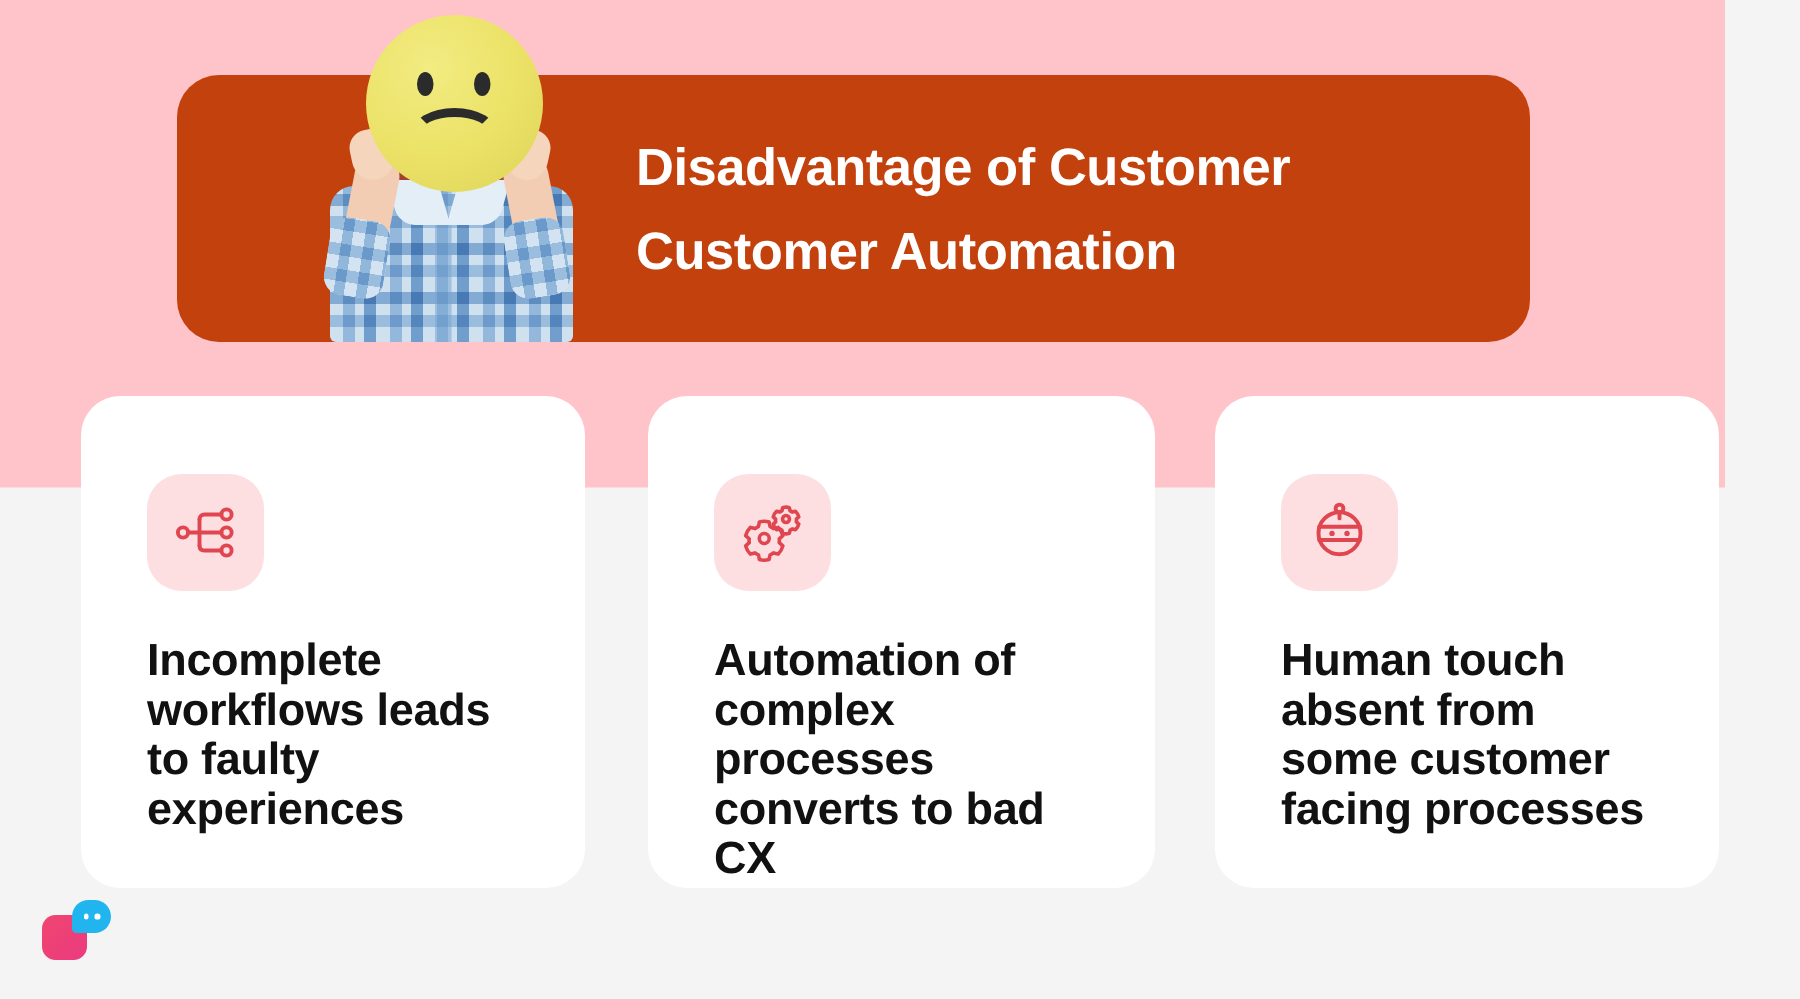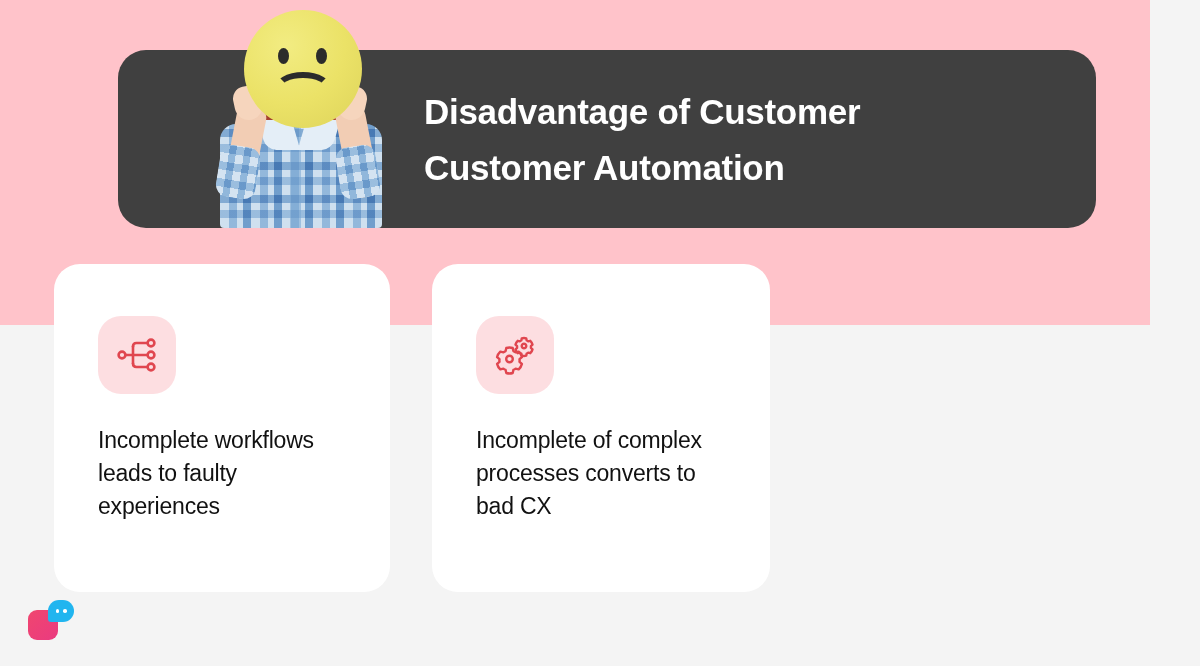--- a/index.html
+++ b/index.html
@@ -26,22 +26,22 @@
     position: absolute;
     left: 1150px; top: 0;
     width: 50px; height: 325px;
     background: #f4f4f4;
   }
 
   
   .banner {
     position: absolute;
     left: 118px; top: 50px;
-    width: 978px; height: 178px;
-    background: #404040;
+    width: 902px; height: 178px;
+    background: #c2410c;
     border-radius: 28px;
   }
   .banner-title {
     position: absolute;
     left: 306px; top: 34px;
     width: 620px;
     color: #ffffff;
     font-size: 35px;
     font-weight: bold;
     line-height: 56px;
@@ -187,22 +187,22 @@
     align-items: center;
     justify-content: center;
   }
   .icon-tile svg { display: block; }
 
   .card-text {
     position: absolute;
     left: 44px; top: 160px;
     width: 252px;
     color: #111111;
-    font-size: 23px;
-    font-weight: normal;
+    font-size: 30px;
+    font-weight: bold;
     line-height: 33px;
     letter-spacing: -0.2px;
   }
 
   
   .logo {
     position: absolute;
     left: 28px; top: 600px;
     width: 46px; height: 40px;
   }
@@ -291,23 +291,39 @@
             <path d="M-3.2,-11 a11,11 0 0 1 6.4,0 l0.7,3.1 a8.2,8.2 0 0 1 2.2,1.3 l3.1,-0.8 a11,11 0 0 1 3.2,5.5 l-2.4,2.1 a8.2,8.2 0 0 1 0,2.6 l2.4,2.1 a11,11 0 0 1 -3.2,5.5 l-3.1,-0.8 a8.2,8.2 0 0 1 -2.2,1.3 l-0.7,3.1 a11,11 0 0 1 -6.4,0 l-0.7,-3.1 a8.2,8.2 0 0 1 -2.2,-1.3 l-3.1,0.8 a11,11 0 0 1 -3.2,-5.5 l2.4,-2.1 a8.2,8.2 0 0 1 0,-2.6 l-2.4,-2.1 a11,11 0 0 1 3.2,-5.5 l3.1,0.8 a8.2,8.2 0 0 1 2.2,-1.3 z"></path>
             <circle cx="0" cy="0" r="3.3"></circle>
           </g>
           <g transform="translate(30,12)">
             <path d="M-2.2,-7.6 a7.6,7.6 0 0 1 4.4,0 l0.5,2.1 a5.7,5.7 0 0 1 1.5,0.9 l2.1,-0.6 a7.6,7.6 0 0 1 2.2,3.8 l-1.6,1.5 a5.7,5.7 0 0 1 0,1.8 l1.6,1.5 a7.6,7.6 0 0 1 -2.2,3.8 l-2.1,-0.6 a5.7,5.7 0 0 1 -1.5,0.9 l-0.5,2.1 a7.6,7.6 0 0 1 -4.4,0 l-0.5,-2.1 a5.7,5.7 0 0 1 -1.5,-0.9 l-2.1,0.6 a7.6,7.6 0 0 1 -2.2,-3.8 l1.6,-1.5 a5.7,5.7 0 0 1 0,-1.8 l-1.6,-1.5 a7.6,7.6 0 0 1 2.2,-3.8 l2.1,0.6 a5.7,5.7 0 0 1 1.5,-0.9 z"></path>
             <circle cx="0" cy="0" r="2.3"></circle>
           </g>
         </svg>
       </span>
     </div>
-    <div class="card-text">Incomplete of complex processes converts to bad CX</div>
-  </div>
-
+    <div class="card-text">Automation of complex processes converts to bad CX</div>
+  </div>
+
+  <div class="card" id="card-2">
+    <div class="icon-tile">
+      <span>
+        <svg width="42" height="42" viewBox="0 0 42 42" fill="none" stroke="#e0464f" stroke-width="2.6" stroke-linecap="round" stroke-linejoin="round">
+          <circle cx="21" cy="5" r="2.6"></circle>
+          <path d="M21 7.6 V11.6"></path>
+          <path d="M7 21.5 a14 14 0 0 1 28 0 a14 14 0 0 1 -28 0 z"></path>
+          <path d="M7.4 17.2 H34.6"></path>
+          <path d="M7.4 26 H34.6"></path>
+          <circle cx="16" cy="21.6" r="1.8" fill="#e0464f" stroke="none"></circle>
+          <circle cx="26" cy="21.6" r="1.8" fill="#e0464f" stroke="none"></circle>
+        </svg>
+      </span>
+    </div>
+    <div class="card-text">Human touch absent from some customer facing processes</div>
+  </div>
 
   <div class="logo">
     <div class="logo-square"></div>
     <div class="logo-bubble">
       <span class="logo-dot"></span>
       <span class="logo-dot"></span>
     </div>
   </div>
 
 </div>

